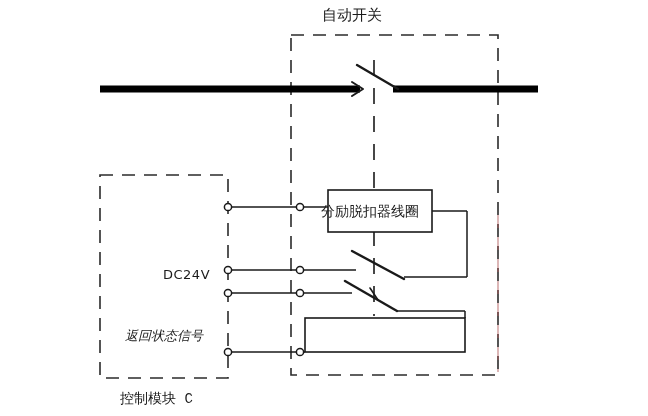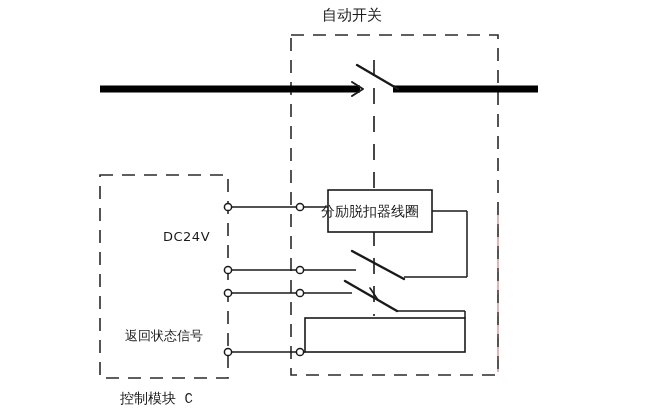--- a/index.html
+++ b/index.html
@@ -25,21 +25,21 @@
   .lbl {
     position: absolute;
     color: #1a1a1a;
     white-space: nowrap;
     line-height: 1;
     font-family: "DejaVu Sans", "Liberation Sans", sans-serif;
   }
   .lbl-title { font-size: 15px; }
   .lbl-box   { font-size: 14px; text-align: center; }
   .lbl-mod   { font-size: 13px; }
-  .lbl-dc    { font-size: 13px; letter-spacing: 0.5px; }
+  .lbl-dc    { font-size: 13px; letter-spacing: 0.5px; margin-top: 38px; }
   .lbl-cap   { font-size: 14px; font-family: Liberation Mono, monospace; }
 </style>
 </head>
 <body>
 
 <div id="diagram-root">
 
   <svg class="canvas" viewBox="0 0 648 416">
 
     <rect x="291" y="35" width="207" height="340" fill="none" stroke="#2b2b2b" stroke-width="1.6" stroke-dasharray="13 9"></rect>
@@ -100,17 +100,17 @@
 
   </svg>
 
   <div class="lbl lbl-title" style="left:322px; top:8px;">自动开关</div>
 
   <div class="lbl lbl-box" style="left:321px; top:204px;">分励脱扣器线圈</div>
 
 
   <div class="lbl lbl-dc" style="left:163px; top:230px;">DC24V</div>
 
-  <div class="lbl lbl-mod" style="left:125px; top:329px;">返回状态信号</div>
+  <div class="lbl lbl-mod" style="left:125px; top:329px;font-style:italic;">返回状态信号</div>
 
   <div class="lbl lbl-cap" style="left:120px; top:392px;">控制模块 C</div>
 
 </div>
 
 </body></html>

